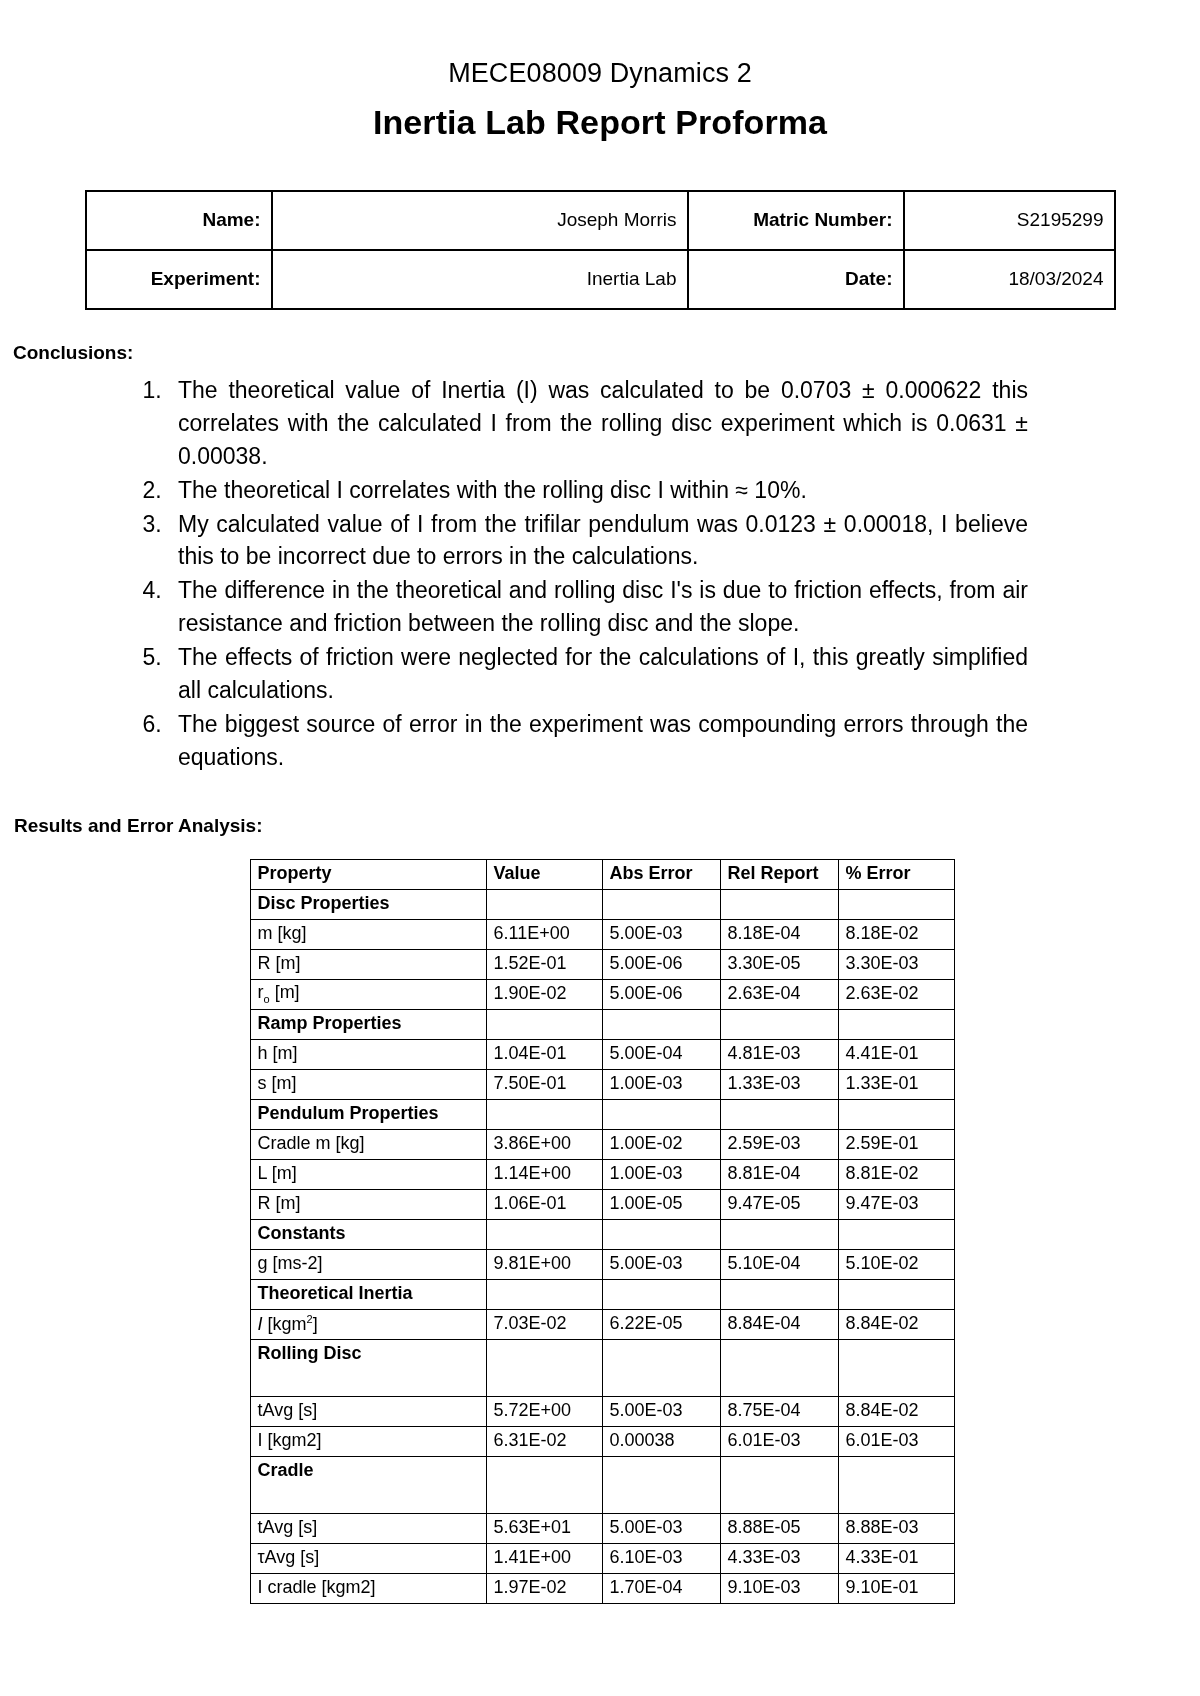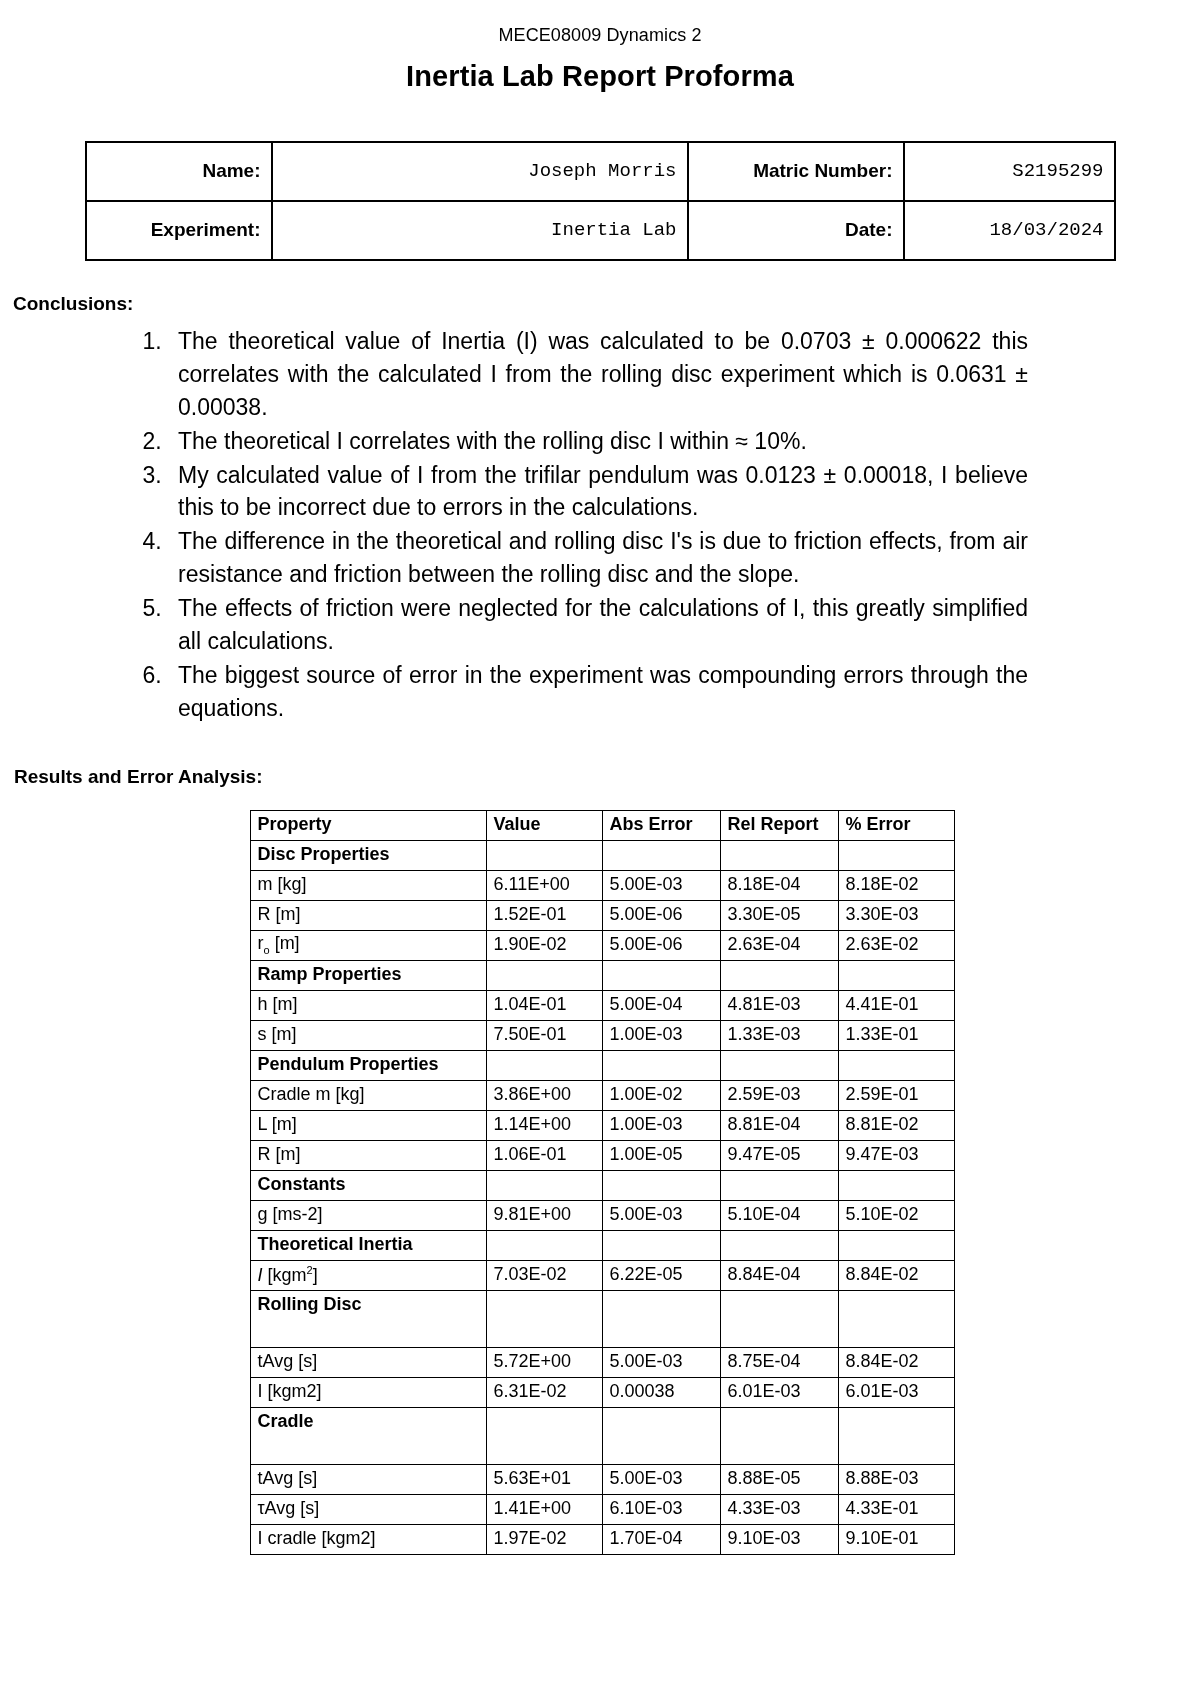--- a/index.html
+++ b/index.html
@@ -17,29 +17,29 @@
   }
   .page {
     width: 1200px;
     height: 1696px;
     padding: 0;
     box-sizing: border-box;
     position: relative;
   }
   .doc-course {
     text-align: center;
-    font-size: 18px;
+    font-size: 27px;
     letter-spacing: 0.1px;
     margin: 0;
-    padding-top: 25px;
+    padding-top: 58px;
     font-weight: 400;
   }
   .doc-title {
     text-align: center;
-    font-size: 29px;
+    font-size: 34px;
     font-weight: bold;
     margin: 0;
     padding-top: 14px;
     letter-spacing: 0.1px;
   }
 
   
   .info-table {
     border-collapse: collapse;
     margin: 48px auto 0 auto;
@@ -53,21 +53,20 @@
     vertical-align: middle;
     height: 32px;
     text-align: right;
   }
   .info-label {
     font-weight: bold;
     width: 160px;
   }
   .info-value {
     font-weight: 400;
-    font-family: Liberation Mono, monospace;
   }
   .col-name-value { width: 390px; }
   .col-mnlabel { width: 190px; }
   .col-mnvalue { width: 185px; }
 
   
   .section-heading {
     font-size: 19px;
     font-weight: bold;
     margin: 0;

